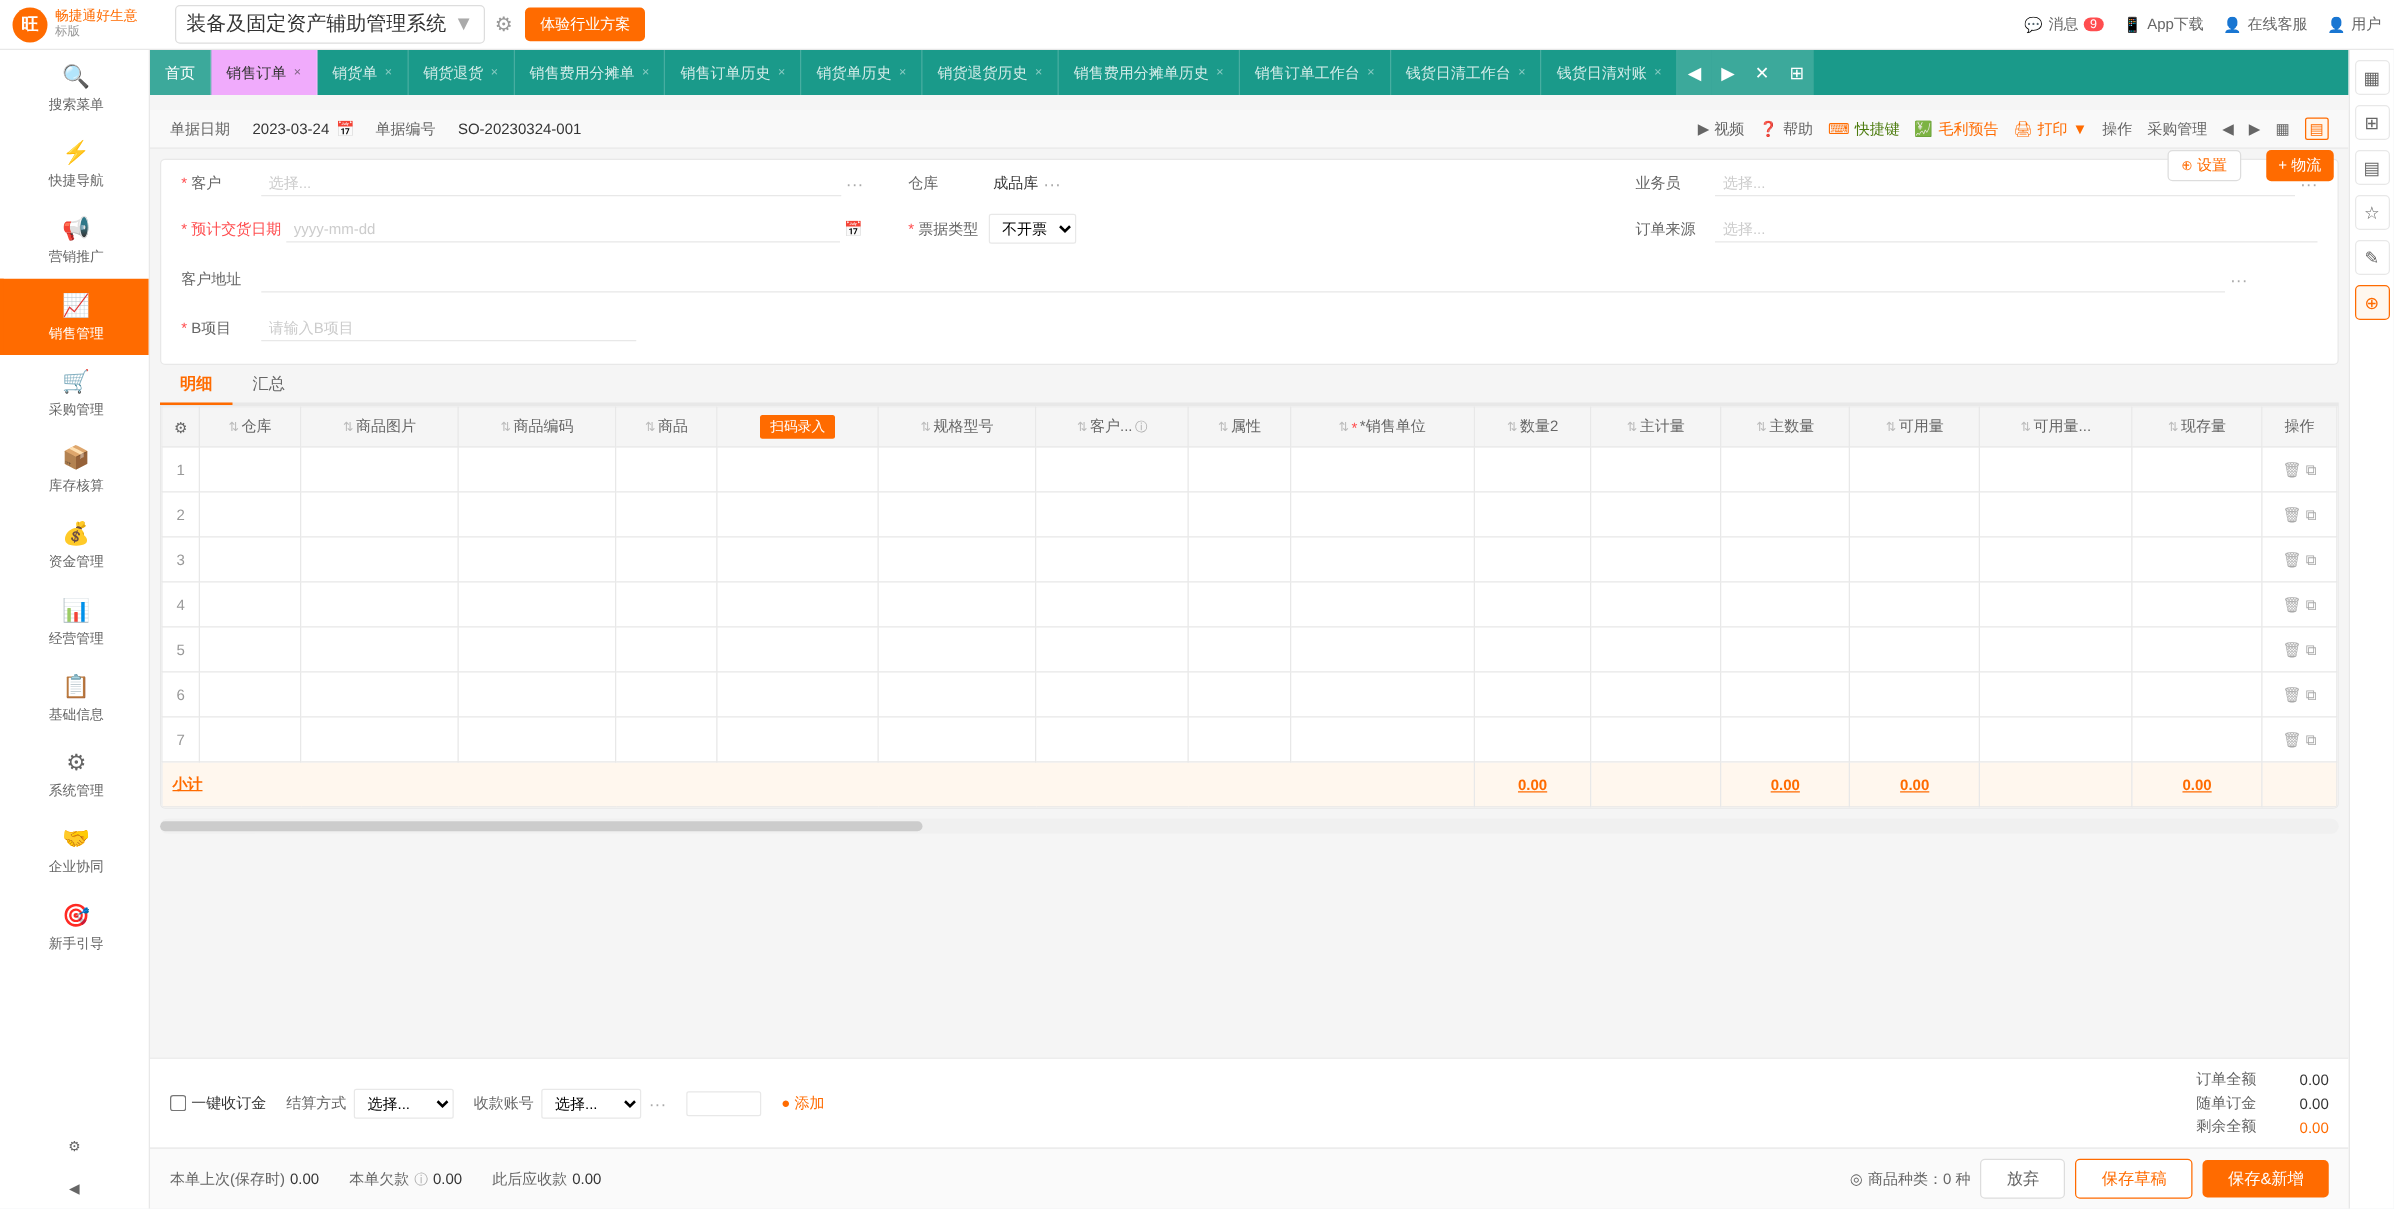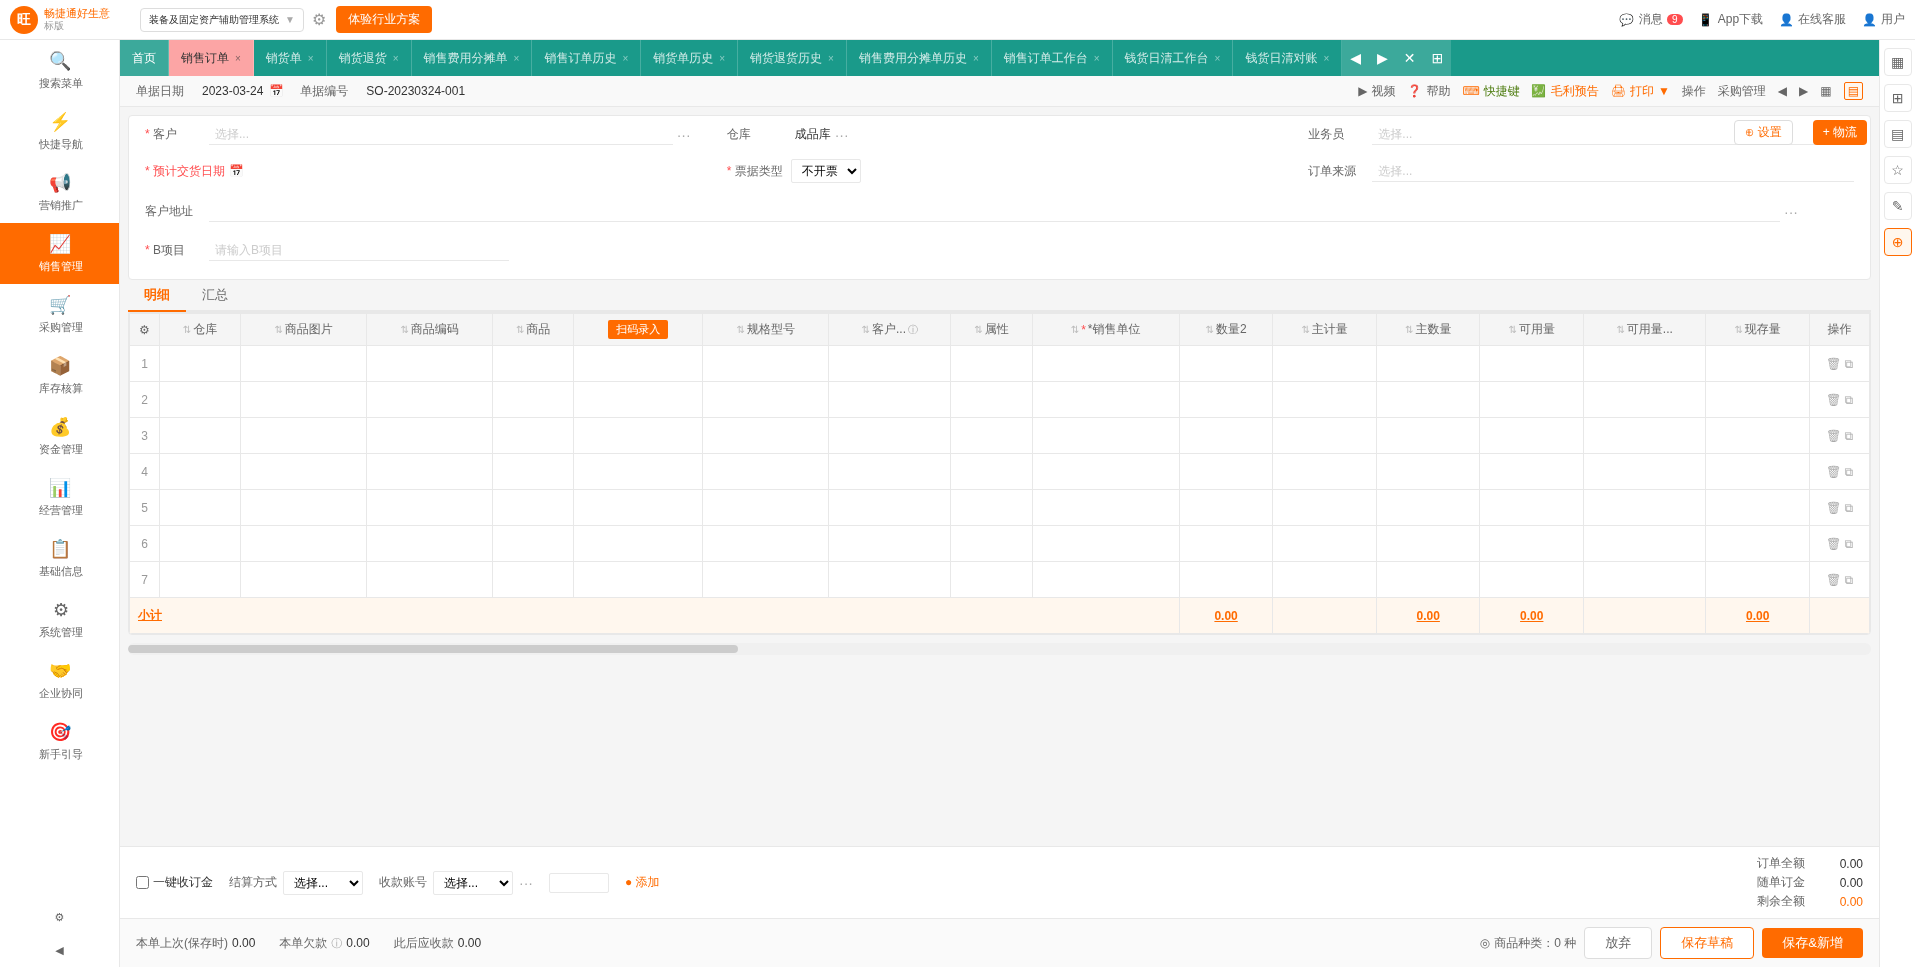--- a/index.html
+++ b/index.html
@@ -36,21 +36,21 @@
       font-weight: bold;
     }
     .logo-text { font-size: 11px; color: #ff6b00; line-height: 1.2; }
     .system-selector {
       display: flex;
       align-items: center;
       background: #fff;
       border: 1px solid #ddd;
       border-radius: 4px;
       padding: 4px 8px;
-      font-size: 10px;
+      font-size: 16px;
       cursor: pointer;
       margin-left: 10px;
     }
     .industry-btn {
       background: #ff6b00;
       color: white;
       border: none;
       border-radius: 4px;
       padding: 5px 12px;
       font-size: 12px;
@@ -130,21 +130,21 @@
       padding: 0 12px;
       height: 36px;
       color: rgba(255,255,255,0.8);
       cursor: pointer;
       font-size: 12px;
       white-space: nowrap;
       gap: 4px;
       border-right: 1px solid rgba(255,255,255,0.2);
     }
     .tab-item.home { background: rgba(255,255,255,0.15); color: white; }
-    .tab-item.active { background: #fca5a5; color: #333; }
+    .tab-item.active { background: #f0abfc; color: #333; }
     .tab-close { font-size: 10px; opacity: 0.6; margin-left: 2px; }
     .tab-nav-btn {
       background: rgba(255,255,255,0.15);
       border: none;
       color: white;
       height: 36px;
       padding: 0 8px;
       cursor: pointer;
       font-size: 14px;
     }
@@ -430,20 +430,21 @@
     }
     
     .header-row {
       display: flex;
       align-items: center;
       padding: 6px 16px;
       background: #f9f9f9;
       border-bottom: 1px solid #e8e8e8;
       gap: 16px;
       flex-shrink: 0;
+      margin-top: 12px;
     }
     .header-field { display: flex; align-items: center; gap: 6px; font-size: 12px; }
     .field-value { color: #333; font-weight: 500; }
     .cal-icon { color: #ff6b00; cursor: pointer; }
     
     .form-section {
       background: white;
       margin: 8px 8px 0;
       border: 1px solid #e8e8e8;
       border-radius: 4px;
@@ -676,20 +677,21 @@
           <div class="form-group">
             <span class="form-label">业务员</span>
             <input class="form-input" type="text" style="flex: 1 1 0%;" placeholder="选择...">
             <span class="dots">···</span>
           </div>
         </div>
 
         <div class="form-row" style="padding: 4px 16px;">
           <div class="form-group">
             <span class="form-label required" style="color:#ff4d4f;min-width:72px">预计交货日期</span>
+            <input class="form-input" type="text" style="flex: 1 1 0%;" placeholder="yyyy-mm-dd">
             <span style="color:#ff6b00;cursor:pointer">📅</span>
           </div>
           <div style="flex:0 0 20px"></div>
           <div class="form-group">
             <span class="form-label required">票据类型</span>
             <select class="form-select">
               <option>不开票</option>
             </select>
           </div>
           <div style="flex:0 0 20px"></div>

